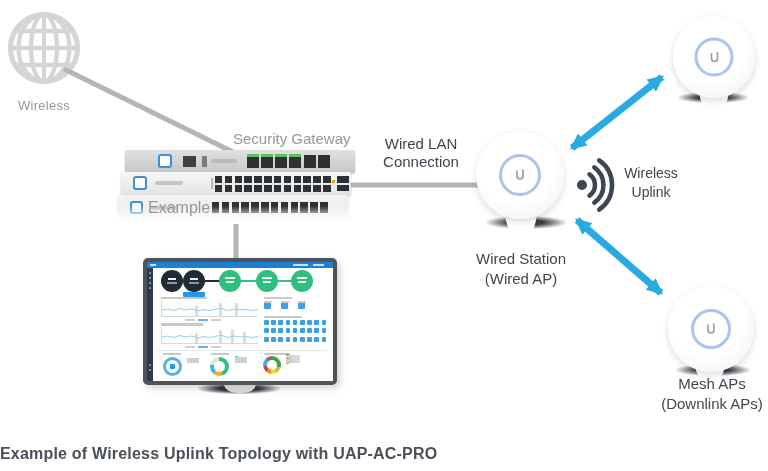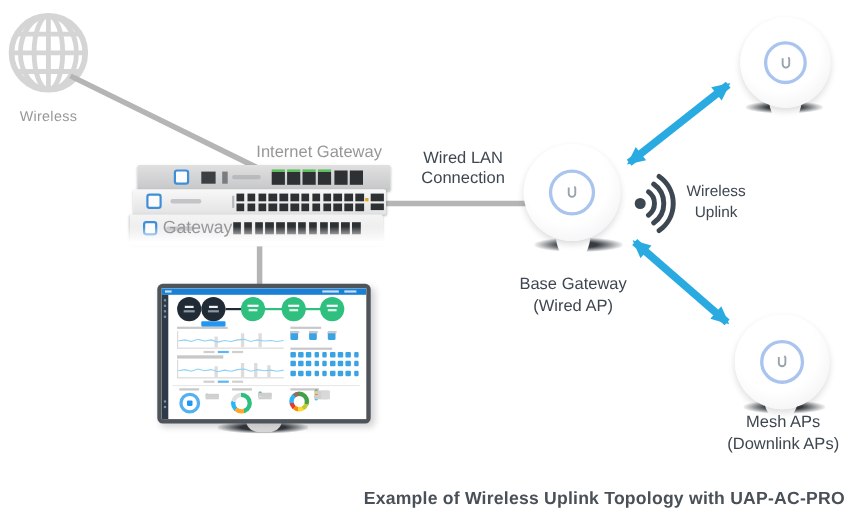--- a/index.html
+++ b/index.html
@@ -13,21 +13,21 @@
   .lbl.dark{color:var(--label-dark);text-align:center;}
   .lbl .ln{display:block;}
   .lbl-internet{left:6px;top:98px;width:76px;text-align:center;font-size:13px;letter-spacing:.3px;}
   .lbl-gateway{left:233px;top:130px;font-size:15px;}
   .lbl-switch{left:148px;top:199px;font-size:16px;}
   .lbl-controller{left:137px;top:393px;width:180px;text-align:center;font-size:16px;}
   .lbl-wiredlan{left:366px;top:135px;width:110px;font-size:15px;line-height:18px;}
   .lbl-wireless{left:608px;top:164px;width:86px;font-size:14px;line-height:19px;}
   .lbl-base{left:446px;top:249px;width:150px;font-size:15px;line-height:20px;}
   .lbl-mesh{left:637px;top:374px;width:150px;font-size:15px;line-height:20px;}
-  .caption{position:absolute;left:0;top:445px;width:768px;text-align:right;z-index:4;
+  .caption{position:absolute;left:0;top:445px;width:768px;text-align:left;z-index:4;
            font-size:16px;font-weight:bold;color:var(--caption-color);letter-spacing:.2px;}
 
   
   .device{position:absolute;z-index:2;border-radius:2px;box-shadow:0 1px 2px rgba(0,0,0,.25);}
   .gw {left:125px;top:150px;width:230px;height:23px;background:linear-gradient(#e0e0e1,#c6c7c8);}
   .sw {left:121px;top:172px;width:230px;height:23px;background:linear-gradient(#f8f8f8,#e3e3e4);}
   .sw2{left:118px;top:195px;width:230px;height:26px;background:linear-gradient(#f4f4f4,#e8e8e9);}
   .ubnt-led{position:absolute;width:14px;height:14px;border:2px solid var(--ubnt-blue);
             border-radius:3px;background:#fcfcfc;box-sizing:border-box;}
   .gw .ubnt-led{left:33px;top:4px;}
@@ -443,32 +443,32 @@
   <div class="ap-disc" style="left:668px;top:286px;width:86px;height:86px">
     <div class="ap-ring" style="width:34px;height:34px">
       <svg class="ap-logo" width="14" height="14" viewBox="0 0 14 14">
         <path d="M4 2.5 v5.5 a3 3 0 0 0 6 0 V2.5" fill="none" stroke="#9aa2ab" stroke-width="1.7"></path>
         <rect x="8.8" y="1.4" width="1.6" height="1.6" fill="#9aa2ab"></rect>
       </svg>
     </div>
   </div>
 
   <div class="lbl gray lbl-internet">Wireless</div>
-  <div class="lbl gray lbl-gateway">Internet Gateway</div>
-  <div class="lbl gray lbl-switch">Gateway</div>
+  <div class="lbl gray lbl-gateway">Security Gateway</div>
+  <div class="lbl gray lbl-switch">Example</div>
   <div class="lbl dark lbl-wireless">
     <span class="ln">Wireless</span>
     <span class="ln">Uplink</span>
   </div>
   <div class="lbl dark lbl-wiredlan">
     <span class="ln">Wired LAN</span>
     <span class="ln">Connection</span>
   </div>
   <div class="lbl dark lbl-base">
-    <span class="ln">Base Gateway</span>
+    <span class="ln">Wired Station</span>
     <span class="ln">(Wired AP)</span>
   </div>
   <div class="lbl dark lbl-mesh">
     <span class="ln">Mesh APs</span>
     <span class="ln">(Downlink APs)</span>
   </div>
   <div class="caption">Example of Wireless Uplink Topology with UAP-AC-PRO</div>
 </div>
 
 </body></html>

